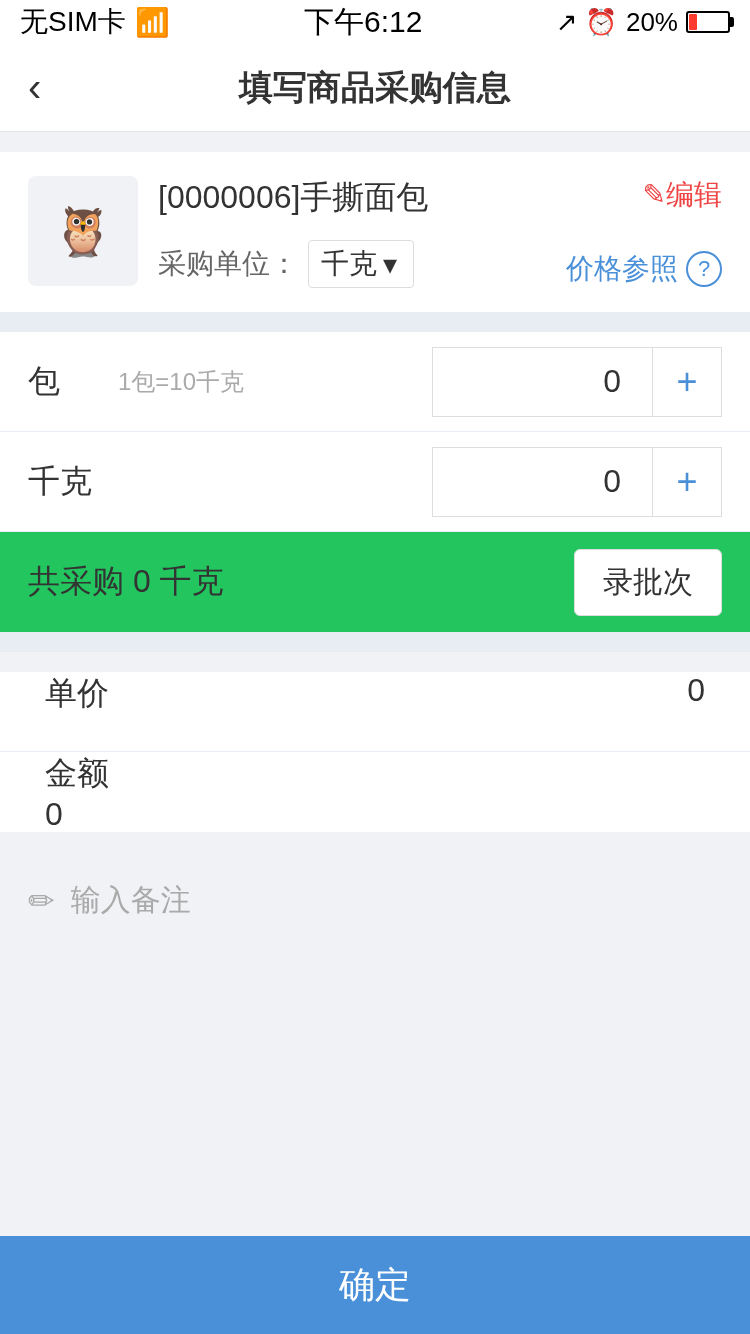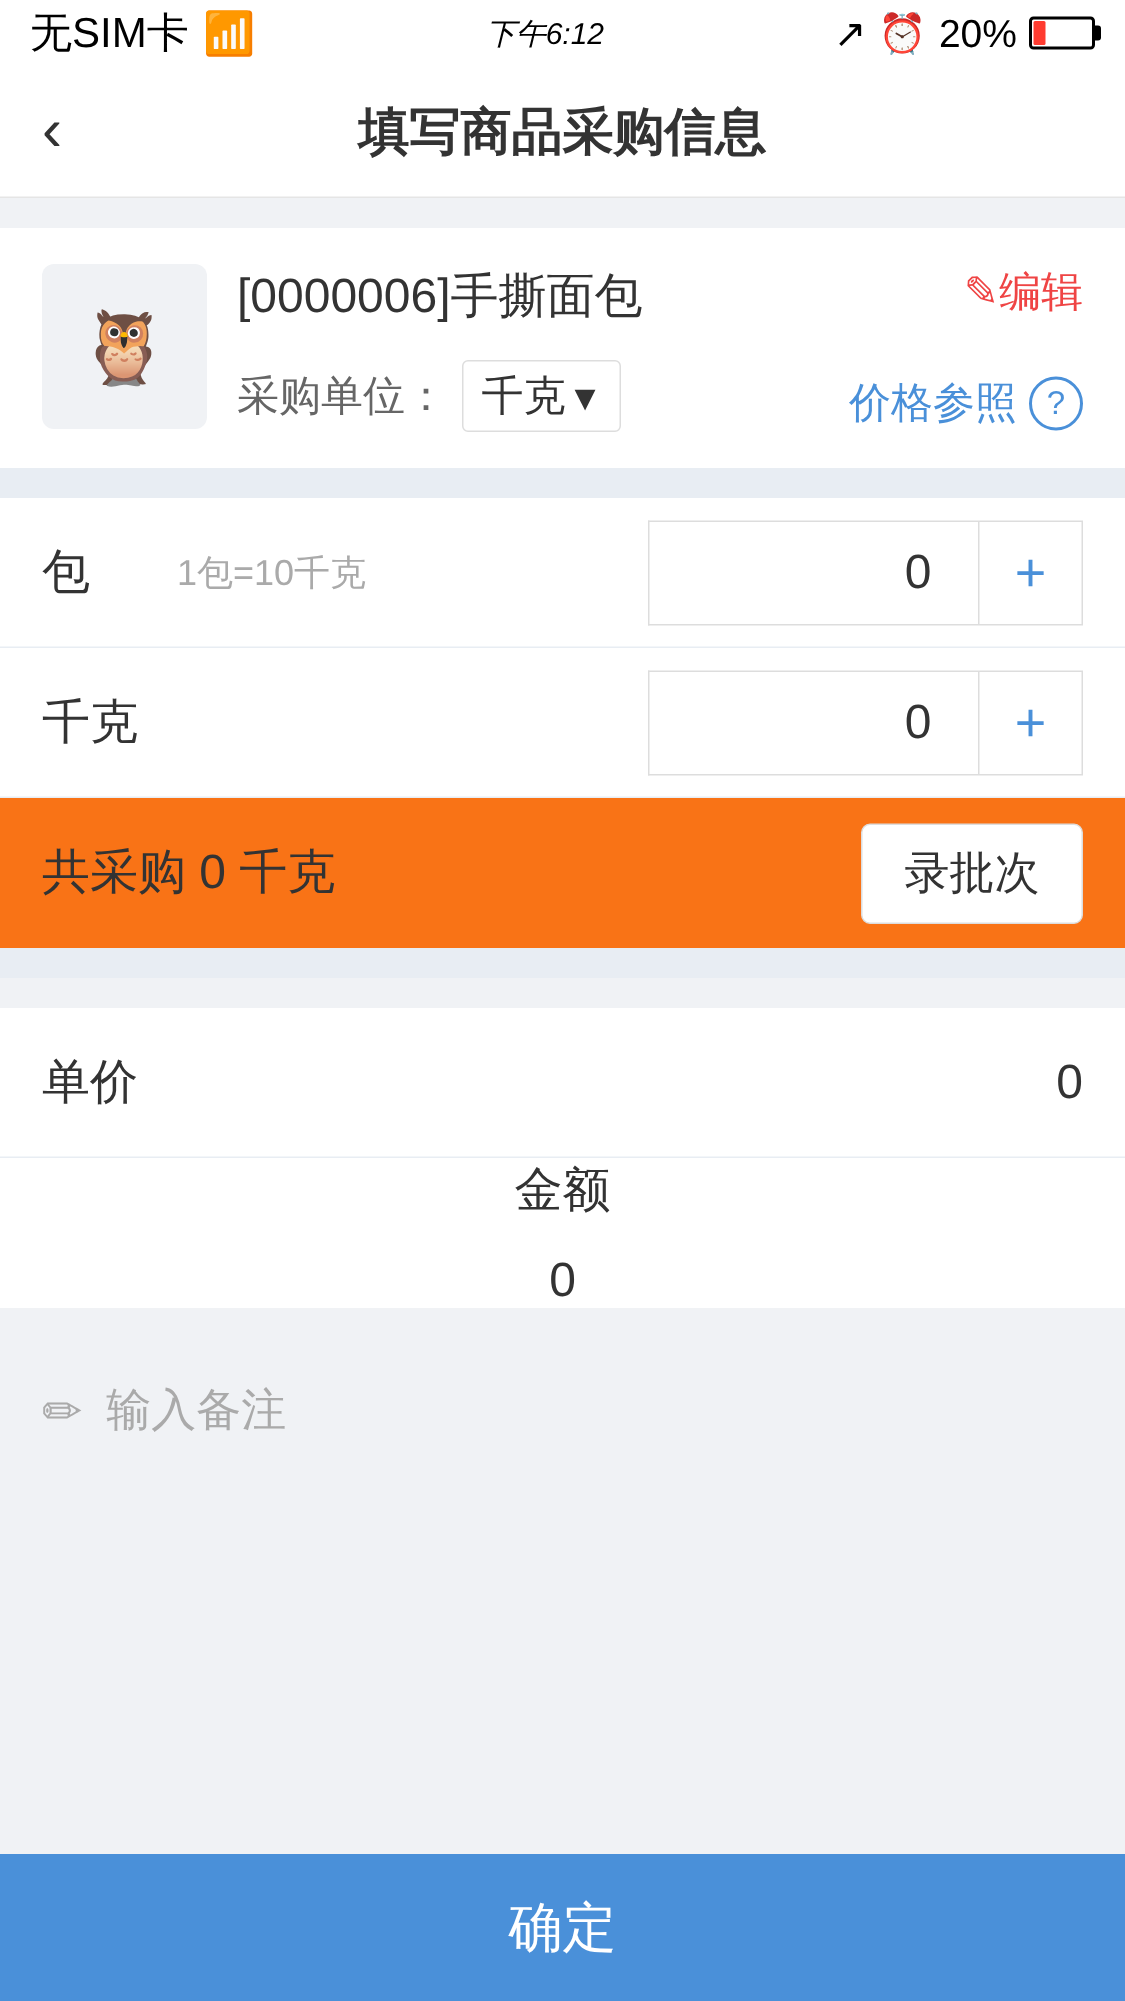--- a/index.html
+++ b/index.html
@@ -25,23 +25,22 @@
       color: #000;
     }
     .status-left {
       display: flex;
       align-items: center;
       gap: 10px;
       font-size: 28px;
       justify-content: flex-end;
     }
     .status-center {
-      font-size: 20px;
+      font-size: 30px;
       font-weight: 500;
-      font-style: italic;
     }
     .status-right {
       display: flex;
       align-items: center;
       gap: 8px;
       font-size: 26px;
     }
     .battery-icon {
       width: 44px;
       height: 22px;
@@ -233,21 +232,21 @@
       cursor: pointer;
     }
 
     
     .summary-row {
       display: flex;
       align-items: center;
       justify-content: space-between;
       padding: 0 28px;
       height: 100px;
-      background: #f97316;
+      background: #22c55e;
     }
     .summary-text {
       font-size: 32px;
       color: #333;
     }
     .batch-btn {
       border: 1px solid #ddd;
       border-radius: 6px;
       padding: 12px 28px;
       font-size: 30px;
@@ -257,24 +256,24 @@
       margin-left: 16px;
     }
 
     
     .price-section {
       background: #fff;
       margin-top: 20px;
     }
     .price-row {
       display: flex;
-      align-items: center;
+      align-items: flex-start;
       justify-content: space-between;
-      padding: 0 28px;
-      height: 100px;
+      padding: 0 45px;
+      height: 80px;
       border-bottom: 1px solid #e8edf3;
     }
     .price-row:last-child {
       border-bottom: none;
       flex-direction: column;
     }
     .price-label {
       font-size: 32px;
       color: #333;
     }

